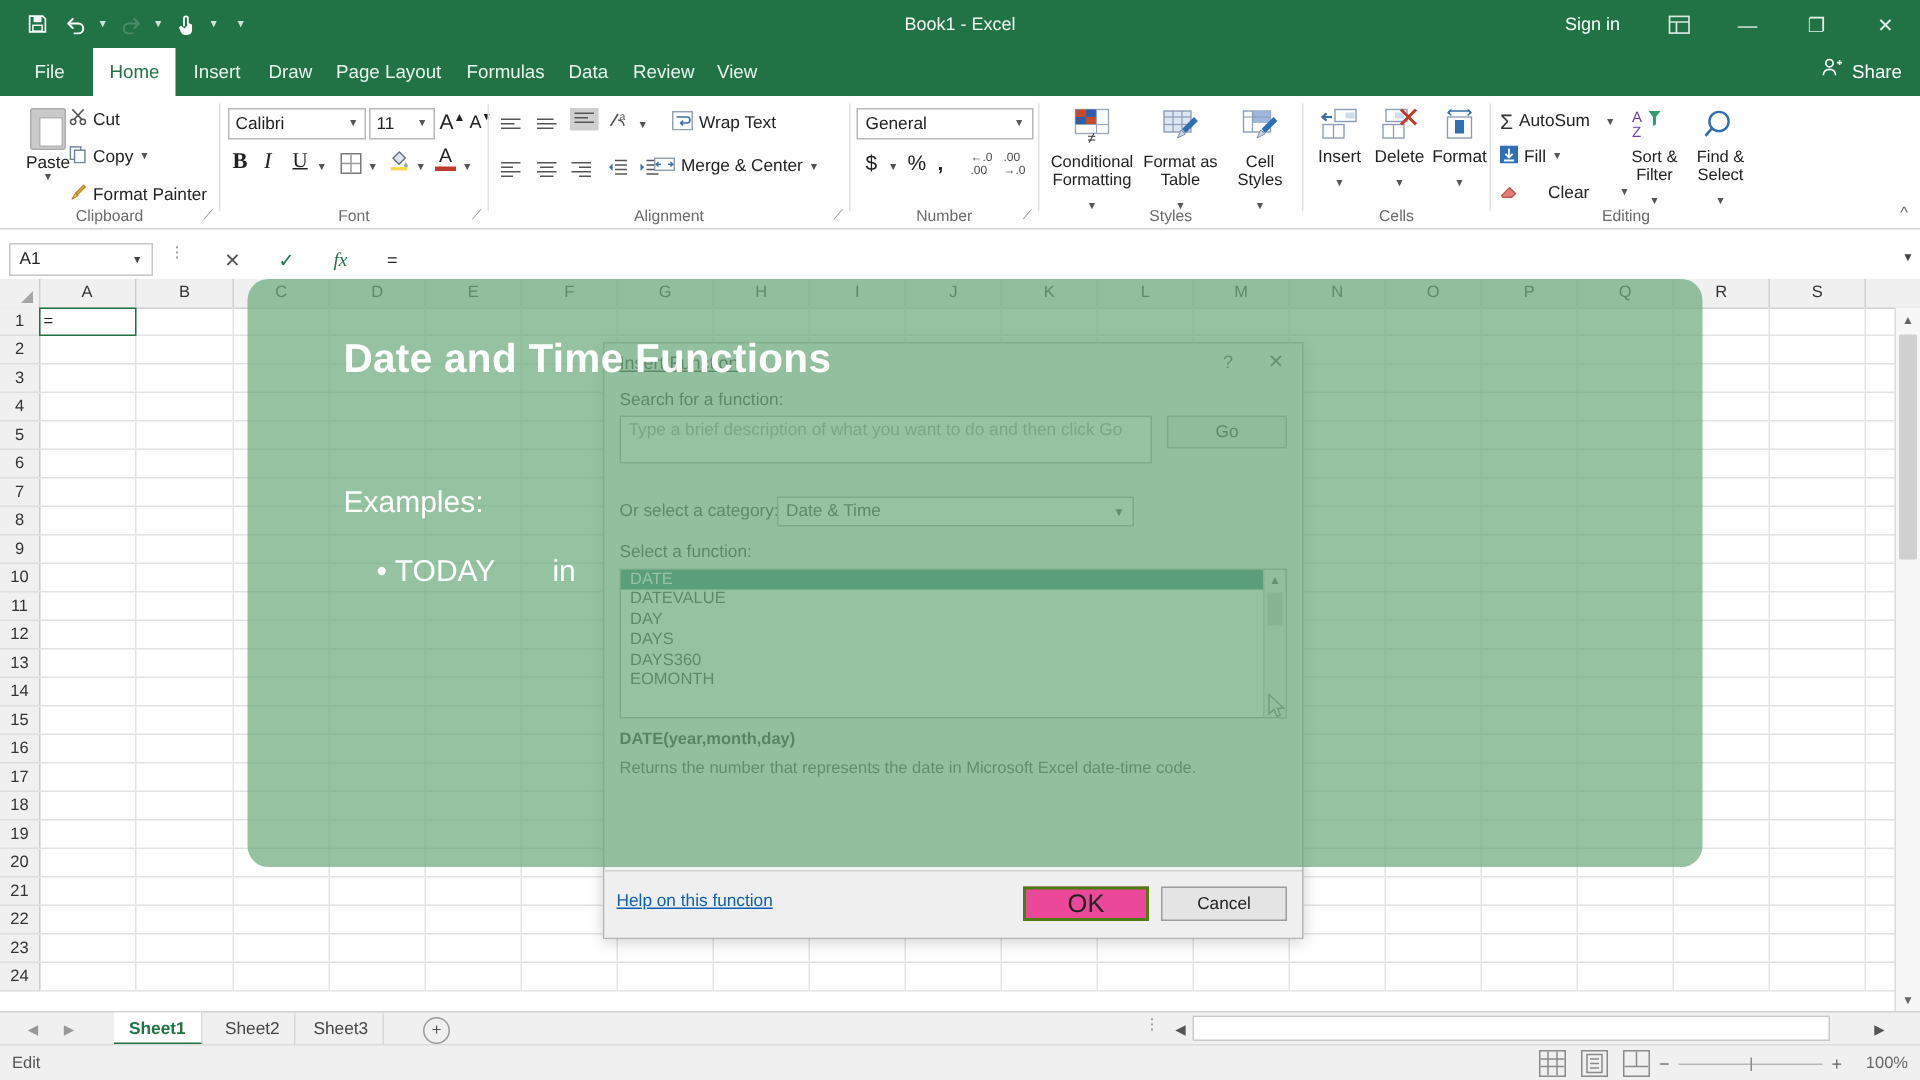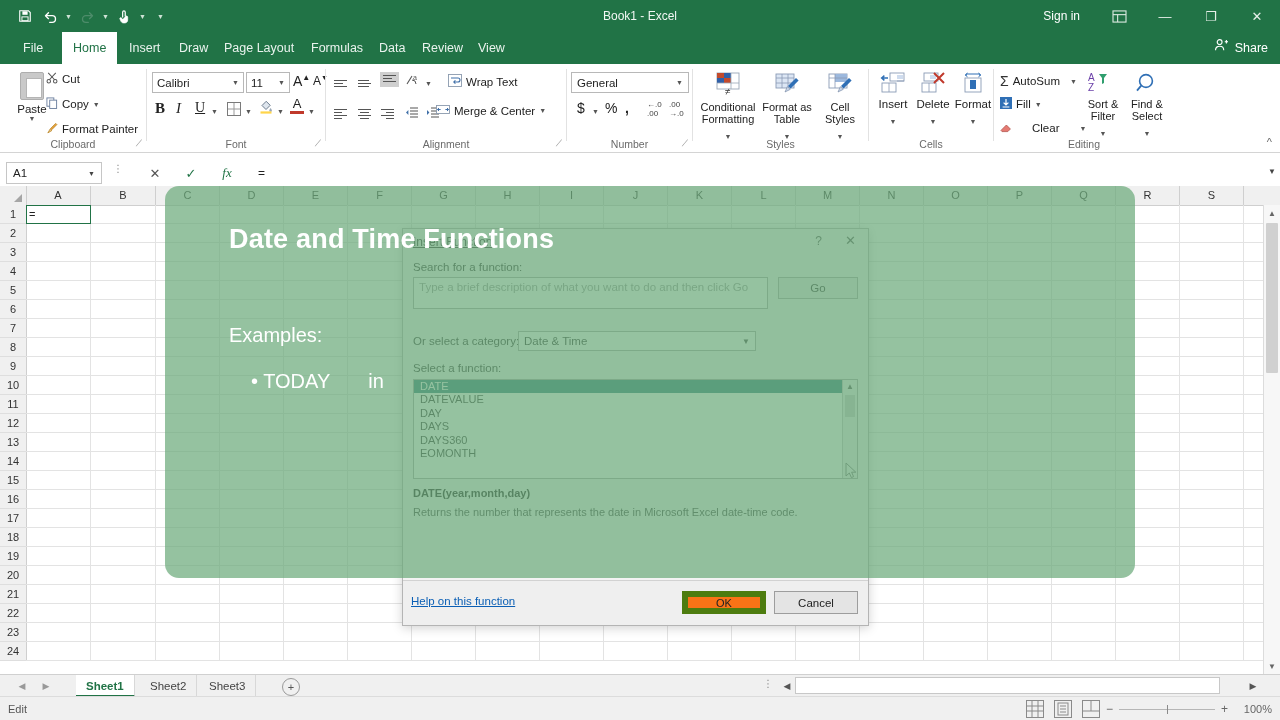--- a/index.html
+++ b/index.html
@@ -118,21 +118,21 @@
   .dlist{position:absolute;background:#fff;border:1px solid #aaa;box-sizing:border-box;overflow:hidden;}
   .dlitem{height:13.4px;line-height:13.4px;font-size:11px;color:#333;padding-left:6px;}
   .dlitem.sel{background:#2f7f7d;color:#fff;}
   .dlsb{position:absolute;right:0;top:0;width:14px;bottom:0;background:#f1f1f1;border-left:1px solid #c4c4c4;}
   .dlsb .ar{height:13px;display:flex;align-items:center;justify-content:center;font-size:8px;color:#555;}
   .dlsb .th{position:absolute;left:2px;top:15px;width:10px;height:22px;background:#cdcdcd;}
   .dsig{position:absolute;font-size:11px;color:#222;font-weight:bold;}
   .ddesc{position:absolute;font-size:11px;color:#444;}
   .dfoot{position:absolute;left:0;bottom:0;width:100%;height:44px;background:#efefef;border-top:1px solid #d2d2d2;}
   .dlink{position:absolute;left:8px;top:14px;font-size:11.5px;color:#0b5fb5;text-decoration:underline;}
-  .dok{position:absolute;right:102px;top:10px;width:84px;height:23px;background:#f97316;border:6px solid #4d7c0f;box-sizing:border-box;font-size:11px;color:#222;display:flex;align-items:center;justify-content:center;}
+  .dok{position:absolute;right:102px;top:10px;width:84px;height:23px;background:#ec4899;border:2px solid #4d7c0f;box-sizing:border-box;font-size:17px;color:#222;display:flex;align-items:center;justify-content:center;}
   .dcancel{position:absolute;right:10px;top:10px;width:84px;height:23px;background:#e4e4e4;border:1px solid #9d9d9d;box-sizing:border-box;font-size:11.5px;color:#222;display:flex;align-items:center;justify-content:center;}
   .dcursor{position:absolute;left:845px;top:462px;width:12px;height:17px;}
 
   
   .overlay{position:absolute;left:165px;top:186px;width:970px;height:392px;background:rgba(108,170,124,0.72);border-radius:14px;pointer-events:none;}
   .slide-title{position:absolute;left:229px;top:224px;font-size:27px;font-weight:bold;color:#ffffff;letter-spacing:.2px;}
   .slide-b1{position:absolute;left:250px;top:277px;font-size:21px;color:#ffffff;}
   .slide-b2{position:absolute;left:229px;top:324px;font-size:20px;color:#ffffff;}
   .slide-b3{position:absolute;left:251px;top:370px;font-size:20px;color:#ffffff;}
   .slide-b3 .sp{display:inline-block;width:38px;}

